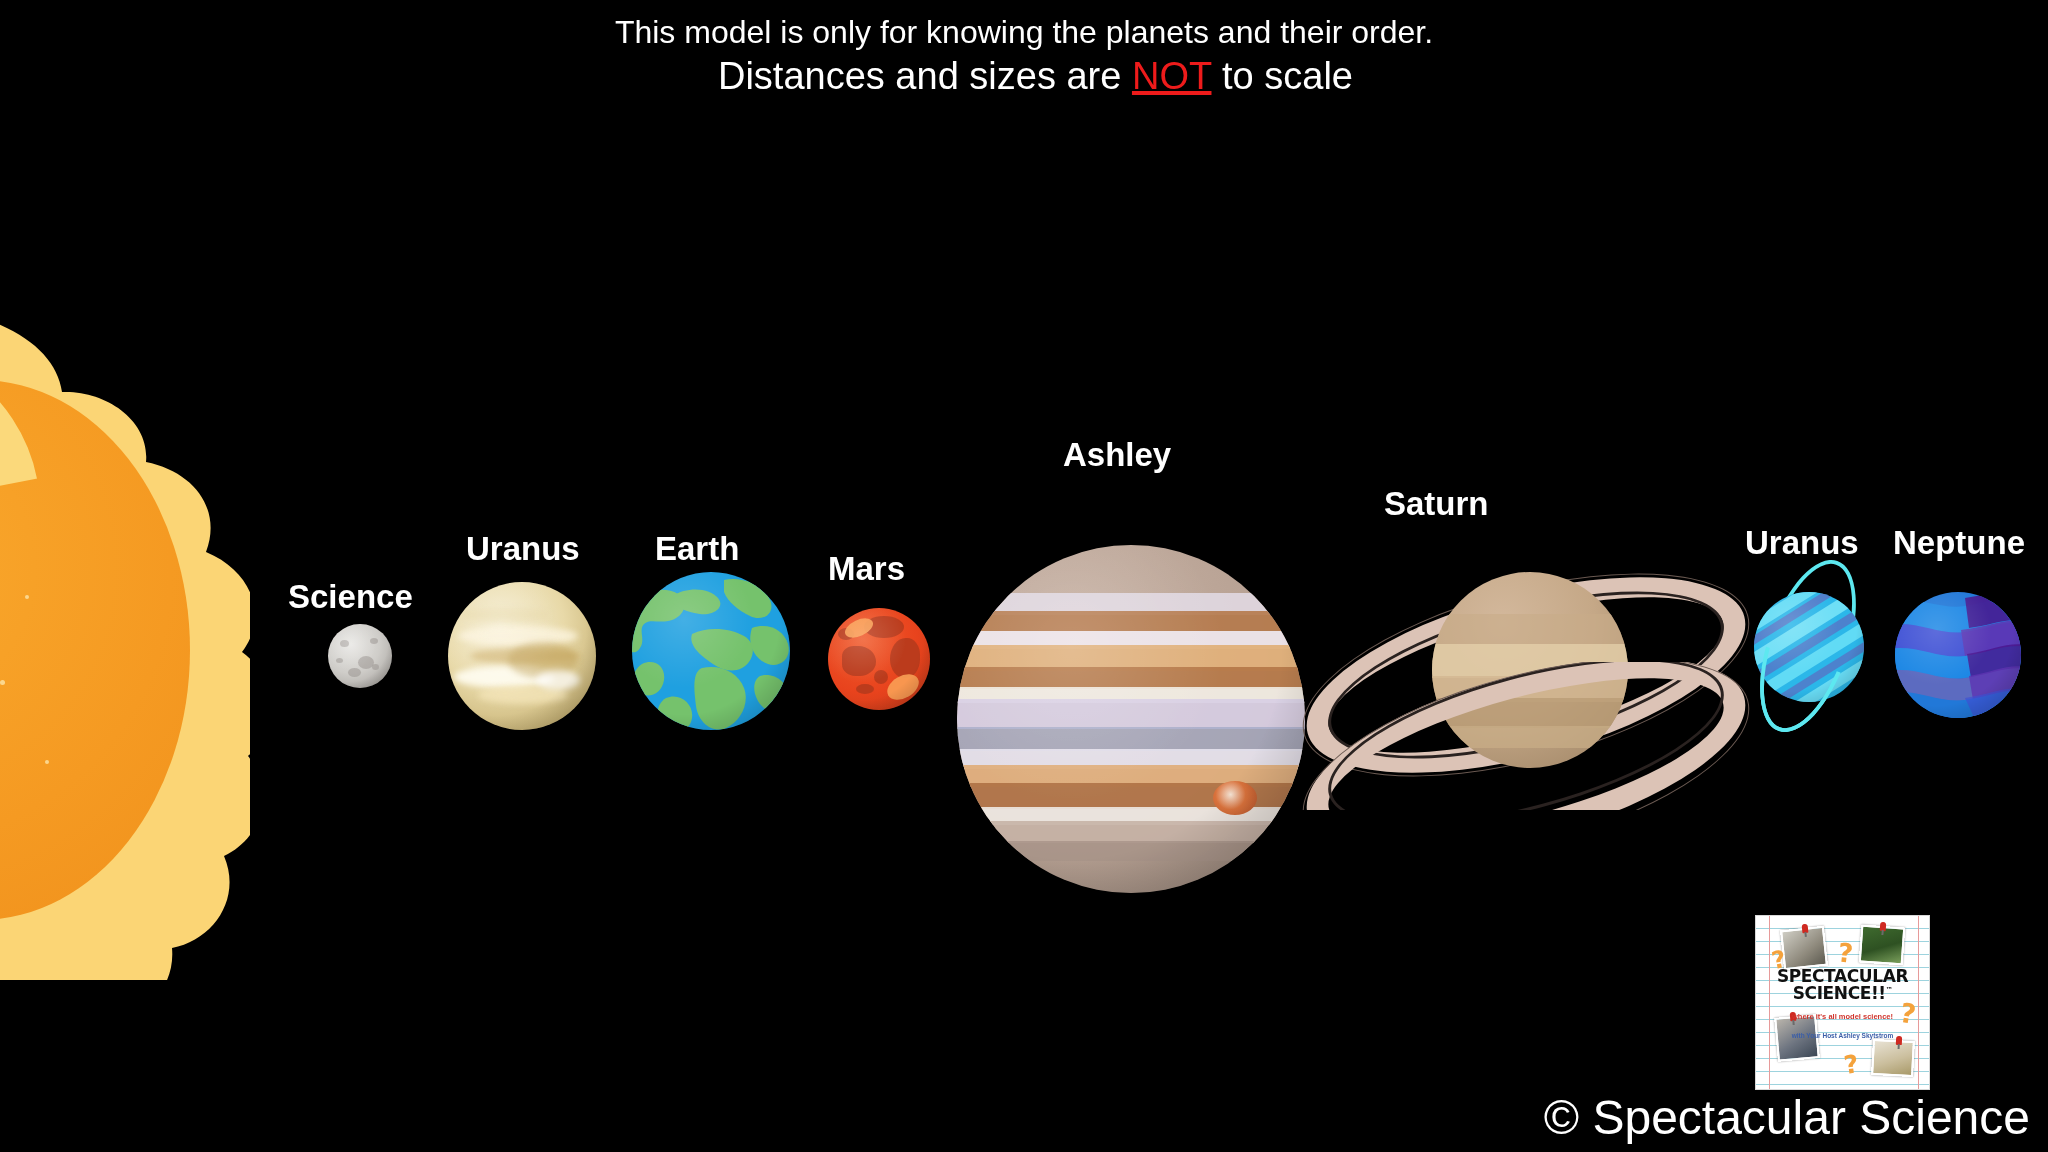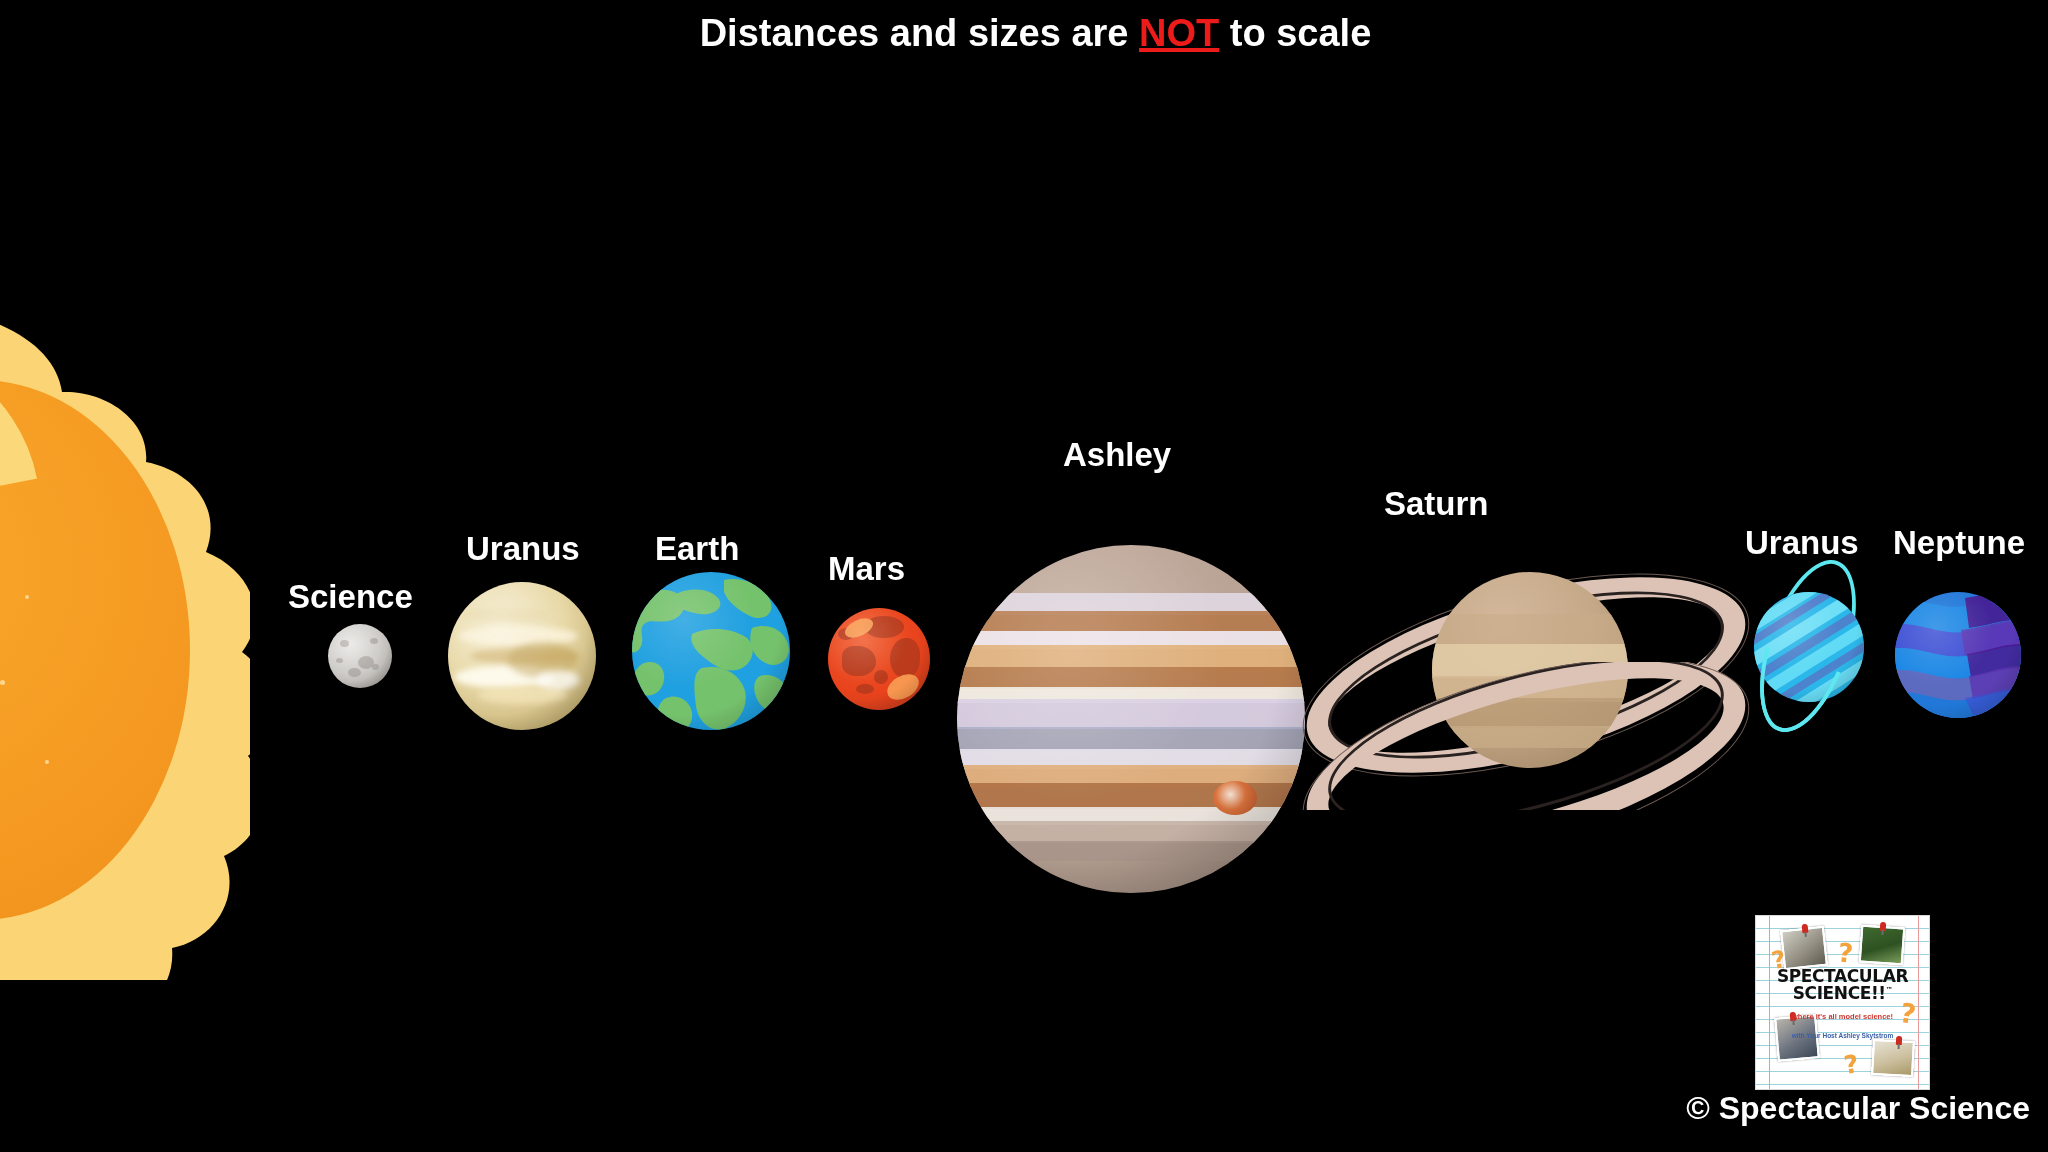--- a/index.html
+++ b/index.html
@@ -11,21 +11,21 @@
     background:#000000;
   }
 
   
   #header { position:absolute; top:0; left:0; width:2048px; text-align:center; }
   #page-title {
     color:#ffffff; font-weight:bold; font-size:100px; line-height:1.05;
     letter-spacing:-1px; padding-top:8px;
   }
   #subtitle-1 { color:#ffffff; font-size:32px; font-weight:normal; margin-top:14px; }
-  #subtitle-2 { color:#ffffff; font-size:38px; font-weight:bold; margin-top:12px;padding-left:23px; }
+  #subtitle-2 { color:#ffffff; font-size:38px; font-weight:normal; margin-top:4px;padding-left:23px; }
   #subtitle-2 .not { color:#ee1b1b; text-decoration:underline; text-decoration-thickness:4px; }
 
   
   .p-label {
     position:absolute; color:#ffffff; font-weight:bold; font-size:33px;
     white-space:nowrap; text-align:center;
   }
 
   
   #sun-wrap { position:absolute; left:-150px; top:320px; width:400px; height:660px; }
@@ -147,27 +147,28 @@
     position:absolute; left:0; top:116px; width:100%; text-align:center;
     font-size:6.5px; color:#3b5ea8; font-weight:bold;
   }
   .qm { position:absolute; color:#F4A23C; font-weight:bold; font-family:"DejaVu Sans", sans-serif; }
   .photo { position:absolute; border:2px solid #fff; box-shadow:0 0 2px rgba(0,0,0,.45); }
   .pin { position:absolute; width:6px; height:9px; background:#cf2a22; border-radius:3px 3px 1px 1px; }
   .pin:after { content:""; position:absolute; left:2px; top:8px; width:1.5px; height:5px; background:#6b6b6b; }
 
   #copyright {
     position:absolute; right:18px; top:1090px;
-    color:#ffffff; font-weight:bold; font-size:32px; white-space:nowrap;
+    color:#ffffff; font-weight:normal; font-size:48px; white-space:nowrap;
   }
 </style>
 </head>
 <body>
 
 <div id="header">
+  <div id="subtitle-1">This model is only for knowing the planets and their order.</div>
   <div id="subtitle-2"><span>Distances and sizes are </span><span class="not">NOT</span><span> to scale</span></div>
 </div>
 
 <div id="sun-wrap">
   <svg id="sun-corona" viewBox="0 0 400 660">
     <path fill="#FBD575" d="M 40,-20
       C 150,-10 205,25 212,72 C 255,70 300,100 296,142
       C 345,152 372,190 356,232 C 404,252 418,298 392,332
       C 432,362 430,410 398,436 C 426,472 412,518 374,536
       C 392,578 364,620 322,628 C 326,672 288,704 248,698

